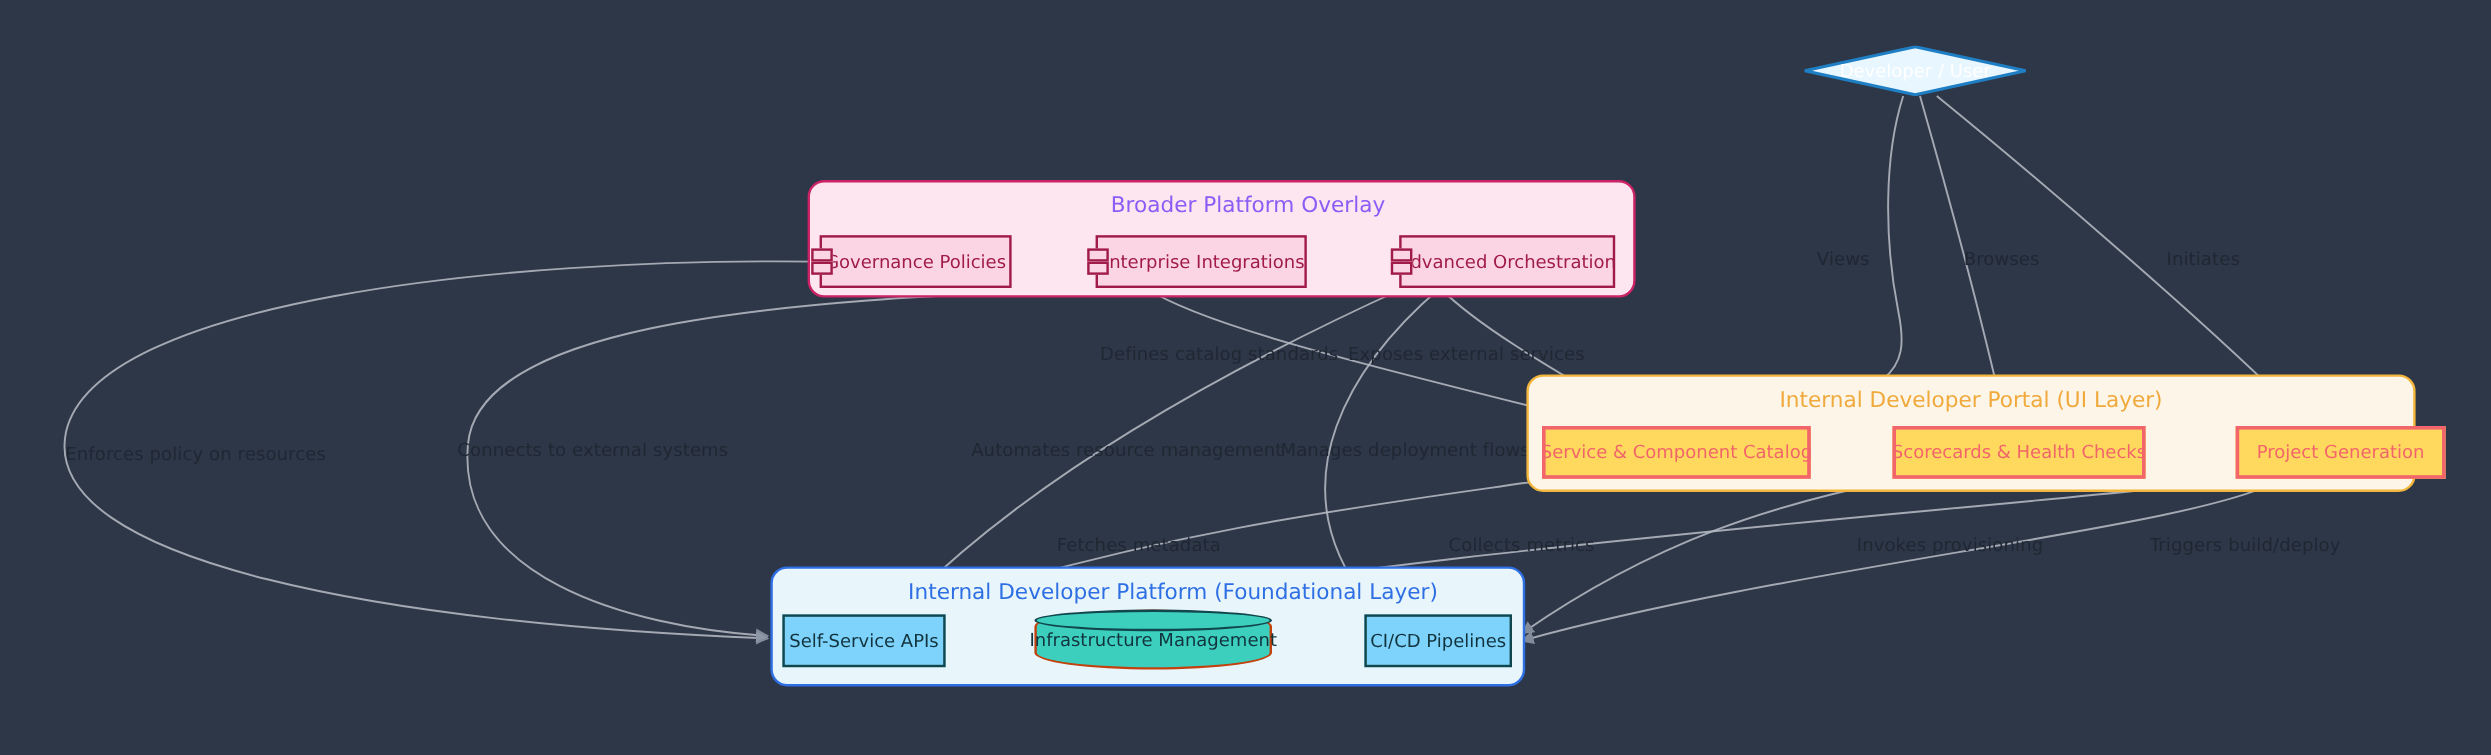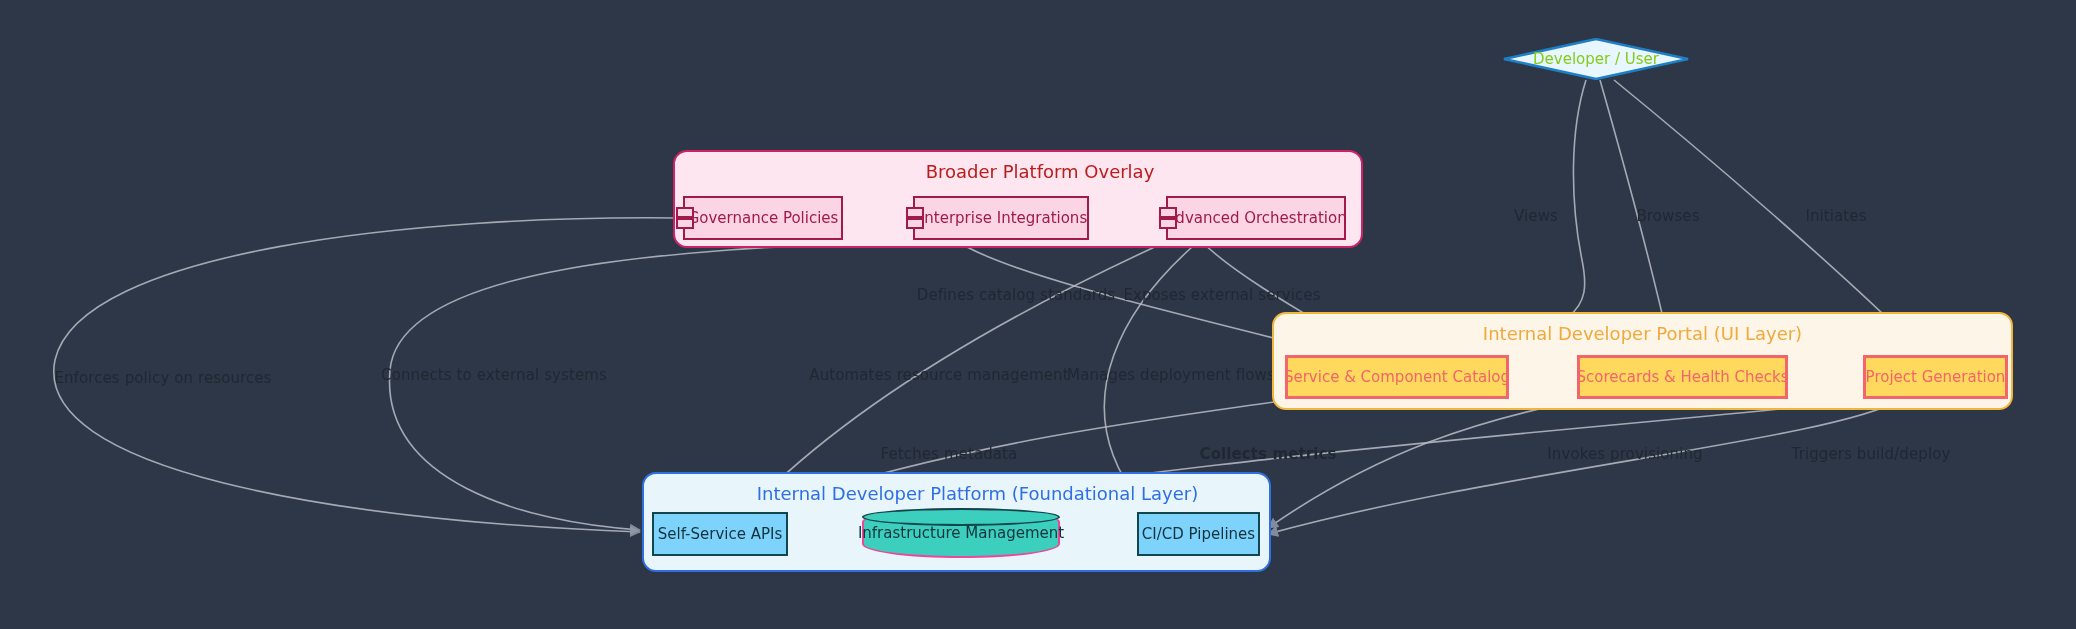--- a/index.html
+++ b/index.html
@@ -48,21 +48,21 @@
     left: 0;
     right: 0;
     text-align: center;
     font-size: 18px;
     white-space: nowrap;
   }
   .cluster-overlay {
     background: #fde6ef;
     border: 2px solid #cc2266;
   }
-  .cluster-overlay .cluster-title { color: #b91c1c; padding-left: 44px; }
+  .cluster-overlay .cluster-title { color: #8b5cf6; padding-left: 44px; }
 
   .cluster-portal {
     background: #fdf6e8;
     border: 2px solid #f3b63d;
   }
   .cluster-portal .cluster-title { color: #f0a93c; }
 
   .cluster-platform {
     background: #e8f6fc;
     border: 2px solid #2f6fe4;
@@ -116,21 +116,21 @@
   
   .node-platform {
     background: #7dd3fc;
     border: 2px solid #11464d;
     color: #12333d;
   }
 
   
   .node-cylinder {
     background: #3ccfbe;
-    border: 2px solid #ec4899;
+    border: 2px solid #c2410c;
     border-radius: 50% / 14px;
     color: #12333d;
     position: absolute;
     box-sizing: border-box;
     display: flex;
     align-items: center;
     justify-content: center;
     font-size: 15px;
     white-space: nowrap;
   }
@@ -147,21 +147,21 @@
   }
   .cyl-label { position: relative; z-index: 2; }
 
   
   .node-actor {
     position: absolute;
     display: flex;
     align-items: center;
     justify-content: center;
     font-size: 15px;
-    color: #84cc16;
+    color: #ffffff;
     white-space: nowrap;
   }
   .actor-diamond {
     position: absolute;
     left: 0; top: 0;
     width: 100%;
     height: 100%;
   }
   .actor-label { position: relative; z-index: 2; }
 </style>
@@ -204,21 +204,21 @@
   <div class="edge-label" style="left:1536px; top:216px;">Views</div>
   <div class="edge-label" style="left:1668px; top:216px;">Browses</div>
   <div class="edge-label" style="left:1836px; top:216px;">Initiates</div>
   <div class="edge-label" style="left:1016px; top:295px;">Defines catalog standards</div>
   <div class="edge-label" style="left:1222px; top:295px;">Exposes external services</div>
   <div class="edge-label" style="left:163px;  top:378px;">Enforces policy on resources</div>
   <div class="edge-label" style="left:494px;  top:375px;">Connects to external systems</div>
   <div class="edge-label" style="left:939px;  top:375px;">Automates resource management</div>
   <div class="edge-label" style="left:1171px; top:375px;">Manages deployment flows</div>
   <div class="edge-label" style="left:949px;  top:454px;">Fetches metadata</div>
-  <div class="edge-label" style="left:1268px; top:454px;font-weight:bold;">Collects metrics</div>
+  <div class="edge-label" style="left:1268px; top:454px;">Collects metrics</div>
   <div class="edge-label" style="left:1625px; top:454px;">Invokes provisioning</div>
   <div class="edge-label" style="left:1871px; top:454px;">Triggers build/deploy</div>
 
   <div class="cluster cluster-overlay" style="left:673px; top:150px; width:690px; height:98px;">
     <div class="cluster-title" style="top:9px;">Broader Platform Overlay</div>
   </div>
 
   <div class="cluster cluster-portal" style="left:1272px; top:312px; width:741px; height:98px;">
     <div class="cluster-title" style="top:9px;">Internal Developer Portal (UI Layer)</div>
   </div>
@@ -256,21 +256,21 @@
   </div>
 
   <div class="node node-portal" style="left:1285px; top:355px; width:224px; height:44px;">
     <span>Service &amp; Component Catalog</span>
   </div>
 
   <div class="node node-portal" style="left:1577px; top:355px; width:211px; height:44px;">
     <span>Scorecards &amp; Health Checks</span>
   </div>
 
-  <div class="node node-portal" style="left:1863px; top:355px; width:145px; height:44px;">
+  <div class="node node-portal" style="left:1863px; top:355px; width:175px; height:44px;">
     <span>Project Generation</span>
   </div>
 
   <div class="node node-platform" style="left:652px; top:512px; width:136px; height:44px;">
     <span>Self-Service APIs</span>
   </div>
 
   <div class="node-cylinder" style="left:862px; top:508px; width:198px; height:50px;">
     <span class="cyl-top"></span>
     <span class="cyl-label">Infrastructure Management</span>

